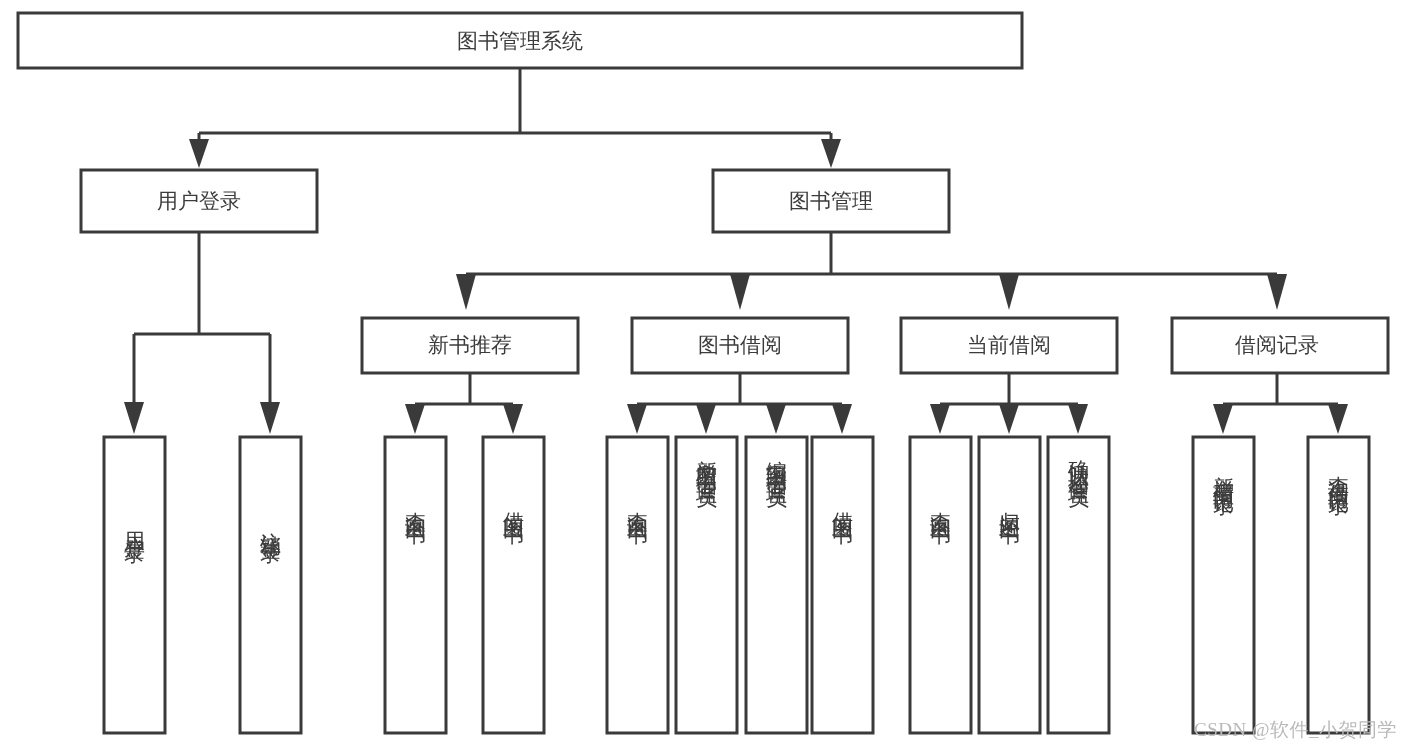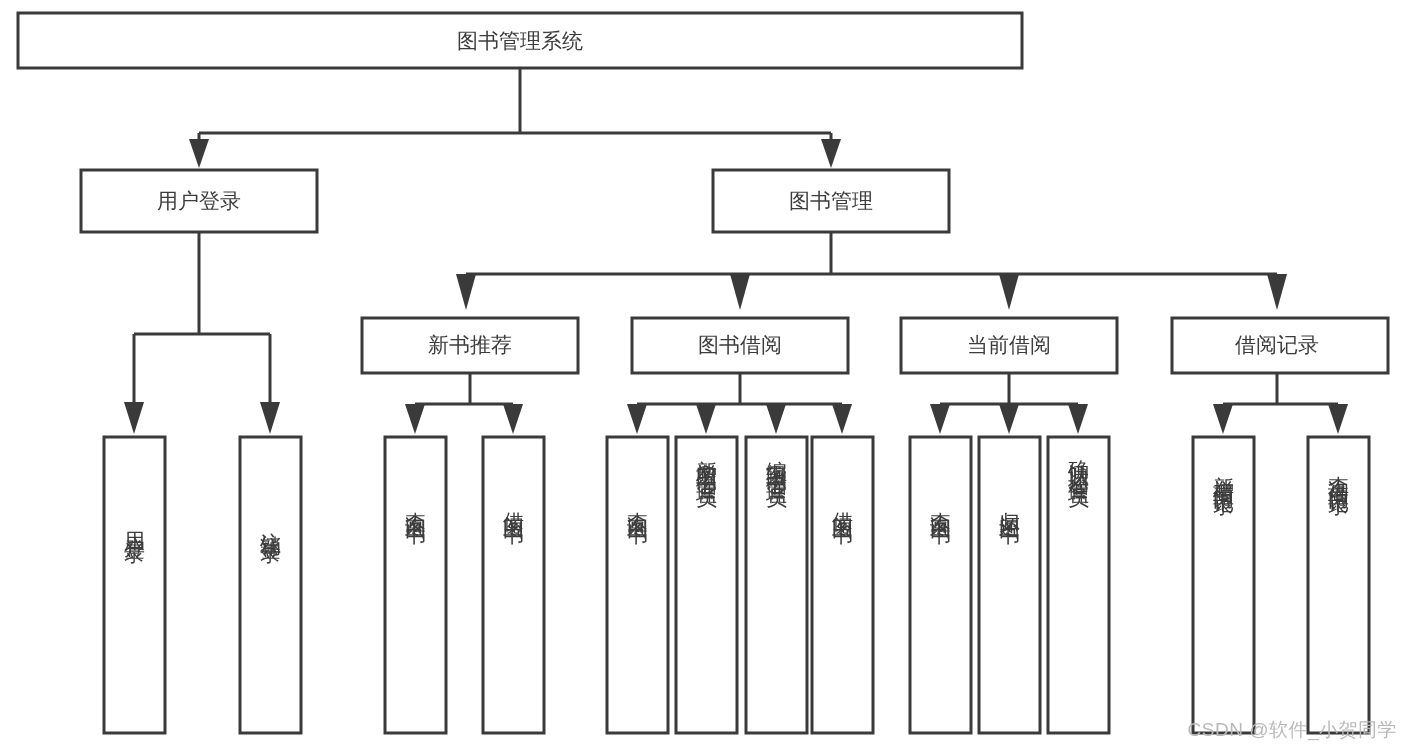--- a/index.html
+++ b/index.html
@@ -70,21 +70,21 @@
     font-size: 21px;
     line-height: 1.05;
     letter-spacing: 4px;
     color: #3c3c3c;
     white-space: nowrap;
   }
   .watermark {
     position: absolute;
     right: 8px;
     bottom: 4px;
-    font-family: Liberation Sans, sans-serif;
+    font-family: Liberation Serif, serif;
     font-size: 19px;
     color: #b9b9b9;
     letter-spacing: 0.5px;
     white-space: nowrap;
   }
 </style>
 </head>
 <body>
 
 <div id="diagram-root">

